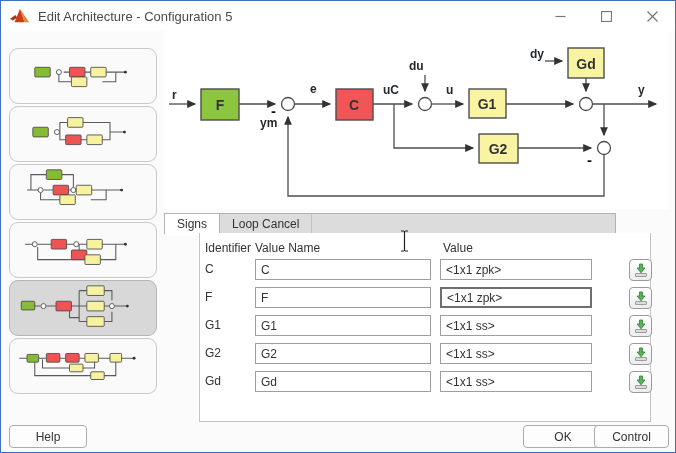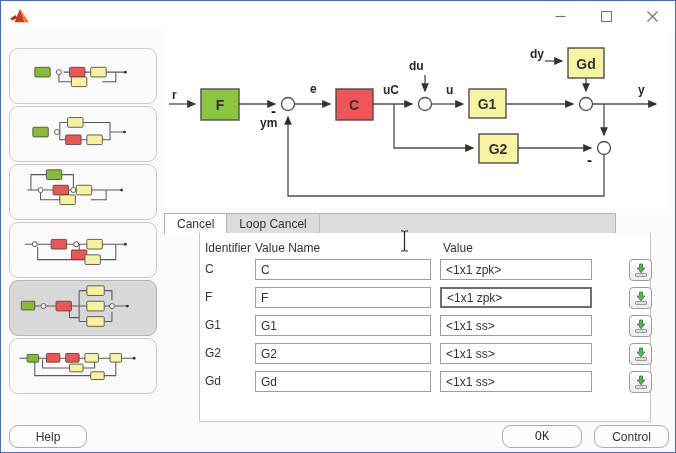--- a/index.html
+++ b/index.html
@@ -48,36 +48,37 @@
   .trow input{position:absolute;top:0;height:21px;box-sizing:border-box;border:1px solid #9e9e9e;
               font-family:"Liberation Sans",sans-serif;font-size:12px;color:#333;padding:0 5px;background:#fff;}
   .trow input.name{left:55px;width:176px;}
   .trow input.val{left:240px;width:152px;}
   .trow input.focused{border:2px solid #6e6e6e;}
   .imp-btn{position:absolute;left:429px;top:0;width:23px;height:22px;border:1px solid #9a9a9a;border-radius:4px;
            background:linear-gradient(#ffffff,#ededed);display:flex;align-items:center;justify-content:center;padding:0;}
   .ibeam{position:absolute;left:399px;top:229px;width:9px;height:22px;}
   
   .btn{position:absolute;height:23px;box-sizing:border-box;background:#fdfdfd;border:1px solid #ababab;
-       border-radius:9px;font-family:"Liberation Sans",sans-serif;font-size:12px;color:#333;}
+       border-radius:4px;font-family:"Liberation Sans",sans-serif;font-size:12px;color:#333;}
   .btn-help{left:8px;top:424px;width:78px;}
-  .btn-ok{left:501px;top:424px;width:80px;font-family:Liberation Mono, monospace;}
+  .btn-ok{left:522px;top:424px;width:80px;}
   .btn-cancel{left:593px;top:424px;width:75px;}
 </style>
 </head>
 <body>
 
 <div class="window">
 
   <div class="titlebar">
     <svg class="logo" viewBox="0 0 22 18">
       <polygon points="0,12 6,8 8,11 3,14" fill="#a33a1e"></polygon>
       <polygon points="5,16 11,1 16,16" fill="#cf3a1b"></polygon>
       <polygon points="11,1 21,16 16,16 13,7" fill="#e8833a"></polygon>
     </svg>
+    <span class="title">Edit Architecture - Configuration 5</span>
     <div class="win-controls">
       <div class="win-btn">
         <svg width="11" height="11">
             <line x1="0.5" y1="5.5" x2="10.5" y2="5.5"></line>
           </svg>
       </div>
       <div class="win-btn">
         <svg width="11" height="11">
             <rect x="0.5" y="0.5" width="10" height="10"></rect>
           </svg>
@@ -221,21 +222,21 @@
       <text class="sig" x="366" y="27">dy</text>
       <text class="sig" x="474" y="63">y</text>
       <text class="sig" x="96" y="96">ym</text>
 
       <text class="minus" x="107" y="85">-</text>
       <text class="minus" x="423" y="134">-</text>
     </svg>
   </div>
 
   <div class="tabstrip">
-    <div class="tab active">Cancel</div>
+    <div class="tab active">Signs</div>
     <div class="tab inactive">Loop Cancel</div>
   </div>
 
   <div class="panel">
     <div class="thead">
       <span class="h1">Identifier</span>
       <span class="h2">Value Name</span>
       <span class="h3">Value</span>
     </div>
 

